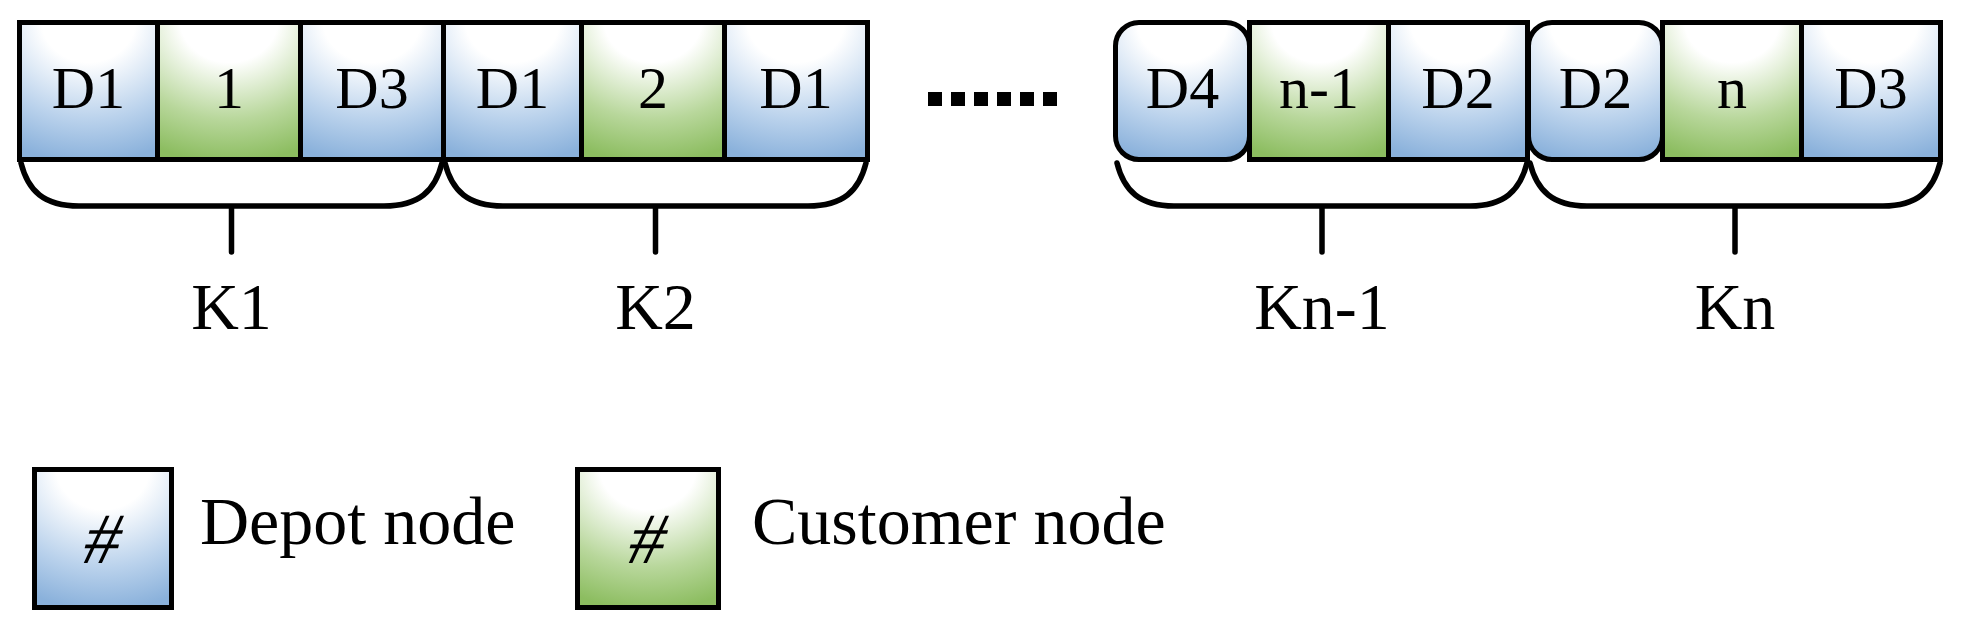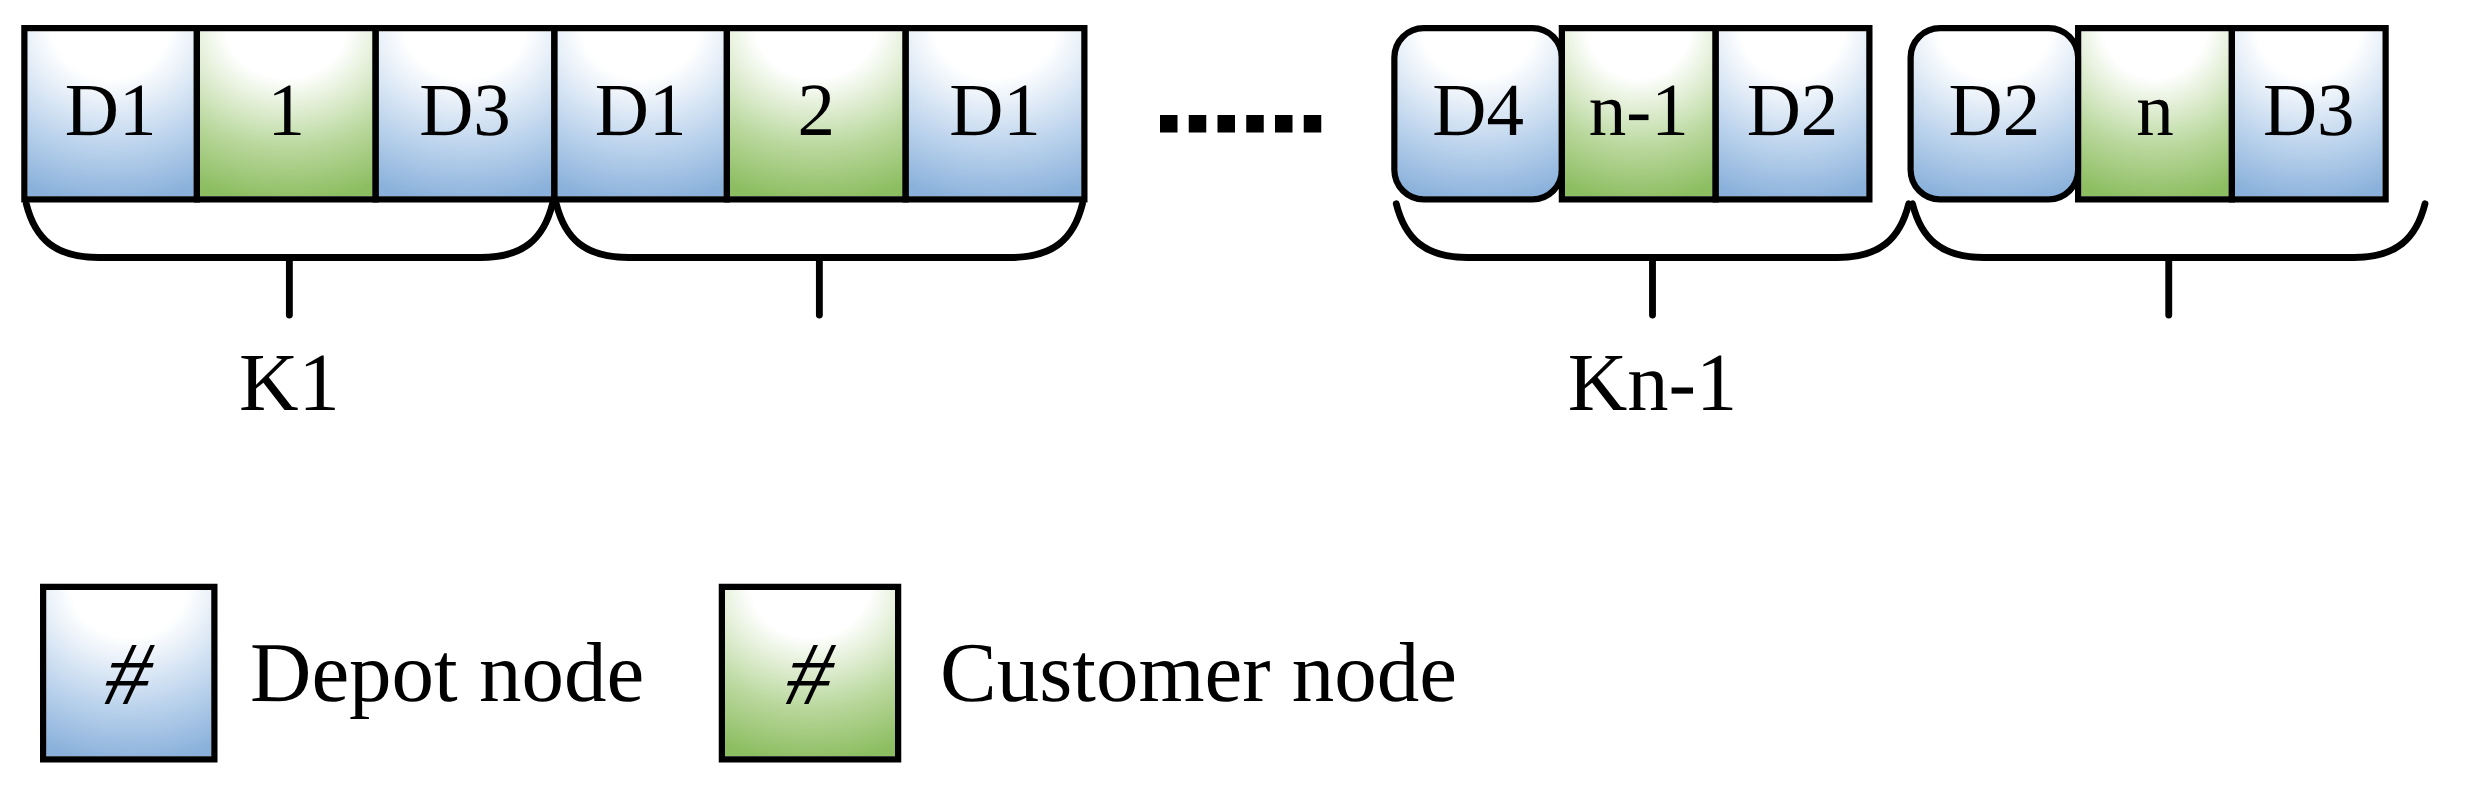--- a/index.html
+++ b/index.html
@@ -28,21 +28,21 @@
   .cell {
     box-sizing: border-box;
     height: 142px;
     border: 5px solid #000;
     margin-left: -5px;
     display: flex;
     align-items: center;
     justify-content: center;
   }
   .g1 .cell, .g2 .cell { width: 148px; }
-  .g3 .cell, .g4 .cell { width: 128px; }
+  .g3 .cell, .g4 .cell { width: 144px; }
   .cell:first-child { margin-left: 0; }
   .g1 .cell:first-child, .g2 .cell:first-child { width: 143px; }
   .g3 .cell:first-child, .g4 .cell:first-child { width: 139px; border-radius: 26px; }
 
   .depot {
     background: radial-gradient(ellipse 118% 108% at 50% -4%,
       #ffffff 30%, var(--depot-mid) 70%, var(--depot) 100%);
   }
   .customer {
     background: radial-gradient(ellipse 118% 108% at 50% -4%,
@@ -92,21 +92,21 @@
   .swatch-depot { left: 32px; }
   .swatch-customer { left: 575px; width: 146px; }
   .hash {
     font-size: 72px;
     font-style: italic;
     transform: skewX(-6deg);
     line-height: 1;
   }
   .legend-label {
     position: absolute;
-    top: 467px;
+    top: 450px;
     height: 143px;
     display: flex;
     align-items: center;
     font-size: 68px;
     white-space: nowrap;
   }
   .label-depot { left: 200px; }
   .label-customer { left: 752px; }
 </style>
 </head>
@@ -140,20 +140,21 @@
       <div class="cell customer">
         <span class="gene-text">2</span>
       </div>
       <div class="cell depot">
         <span class="gene-text">D1</span>
       </div>
     </div>
     <svg class="brace" width="429" height="100" viewBox="0 0 429 100">
       <path d="M4,5 C11,33 27,48 62,48 L367,48 C402,48 418,33 425,5 M214.5,48 L214.5,94" fill="none" stroke="#000" stroke-width="5.5" stroke-linecap="round"></path>
     </svg>
+    <div class="group-label">K2</div>
   </div>
 
   <div class="dots">
     <span class="dot"></span>
     <span class="dot"></span>
     <span class="dot"></span>
     <span class="dot"></span>
     <span class="dot"></span>
     <span class="dot"></span>
   </div>
@@ -184,20 +185,21 @@
       <div class="cell customer">
         <span class="gene-text">n</span>
       </div>
       <div class="cell depot">
         <span class="gene-text">D3</span>
       </div>
     </div>
     <svg class="brace" width="418" height="100" viewBox="0 0 418 100">
       <path d="M4,5 C11,33 27,48 61,48 L357,48 C391,48 407,33 414,5 M209,48 L209,94" fill="none" stroke="#000" stroke-width="5.5" stroke-linecap="round"></path>
     </svg>
+    <div class="group-label">Kn</div>
   </div>
 
   <div class="legend-swatch swatch-depot depot">
     <span class="hash">#</span>
   </div>
   <div class="legend-label label-depot">Depot node</div>
 
   <div class="legend-swatch swatch-customer customer">
     <span class="hash">#</span>
   </div>

